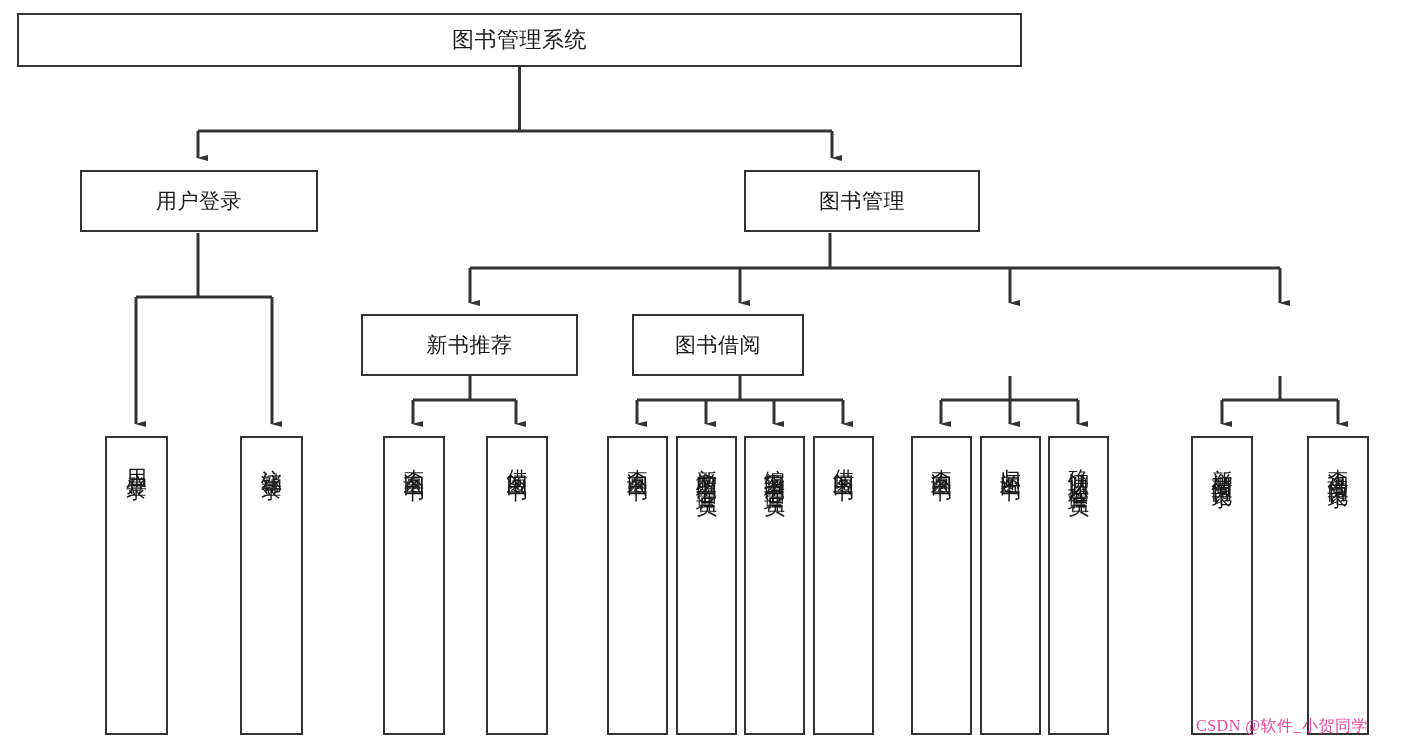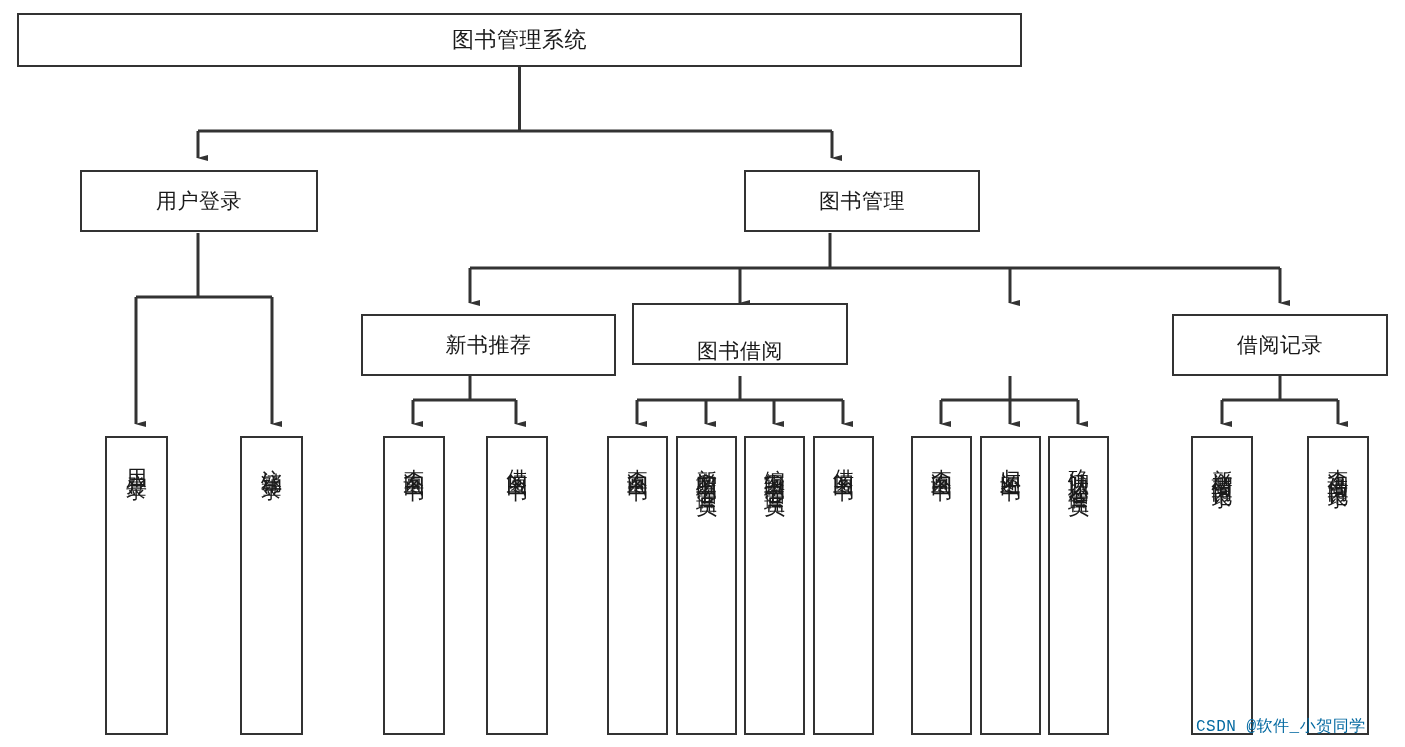--- a/index.html
+++ b/index.html
@@ -54,24 +54,24 @@
     writing-mode: vertical-rl;
     text-orientation: upright;
     letter-spacing: 4px;
     line-height: 1.05;
     white-space: nowrap;
     display: block;
   }
   .watermark {
     position: absolute;
     font-size: 16px;
-    color: #0369a1;
+    color: #ec4899;
     white-space: nowrap;
     letter-spacing: 0.5px;
-    font-family: Liberation Mono, monospace;
+    font-family: Liberation Serif, serif;
   }
 </style>
 </head>
 <body>
 
 <div id="diagram-canvas">
 
   <svg id="edge-layer" viewBox="0 0 1405 747" width="1405" height="747" xmlns="http://www.w3.org/2000/svg">
     <defs>
       <marker id="arrowhead" markerWidth="10" markerHeight="12" refX="3" refY="10" orient="auto" markerUnits="userSpaceOnUse">
@@ -126,28 +126,25 @@
     <span>图书管理系统</span>
   </div>
 
   <div class="node node-h" style="left:80px; top:170px; width:238px; height:62px;">
     <span>用户登录</span>
   </div>
   <div class="node node-h" style="left:712px; top:170px; width:236px; height:62px;margin-left:32px;">
     <span>图书管理</span>
   </div>
 
-  <div class="node node-h" style="left:361px; top:314px; width:255px; height:62px;">
+  <div class="node node-h" style="left:361px; top:314px; width:217px; height:62px;">
     <span>新书推荐</span>
   </div>
-  <div class="node node-h" style="left:632px; top:303px; width:216px; height:62px;align-items:flex-end;">
+  <div class="node node-h" style="left:632px; top:314px; width:172px; height:62px;">
     <span>图书借阅</span>
-  </div>
-  <div class="node node-h" style="left:1172px; top:314px; width:216px; height:62px;">
-    <span>借阅记录</span>
   </div>
 
   <div class="node node-v" style="left:105px; top:436px; width:63px; height:299px;">
     <span class="vtext">用户登录</span>
   </div>
   <div class="node node-v" style="left:240px; top:436px; width:63px; height:299px;">
     <span class="vtext">注销登录</span>
   </div>
 
   <div class="node node-v" style="left:383px; top:436px; width:62px; height:299px;">

